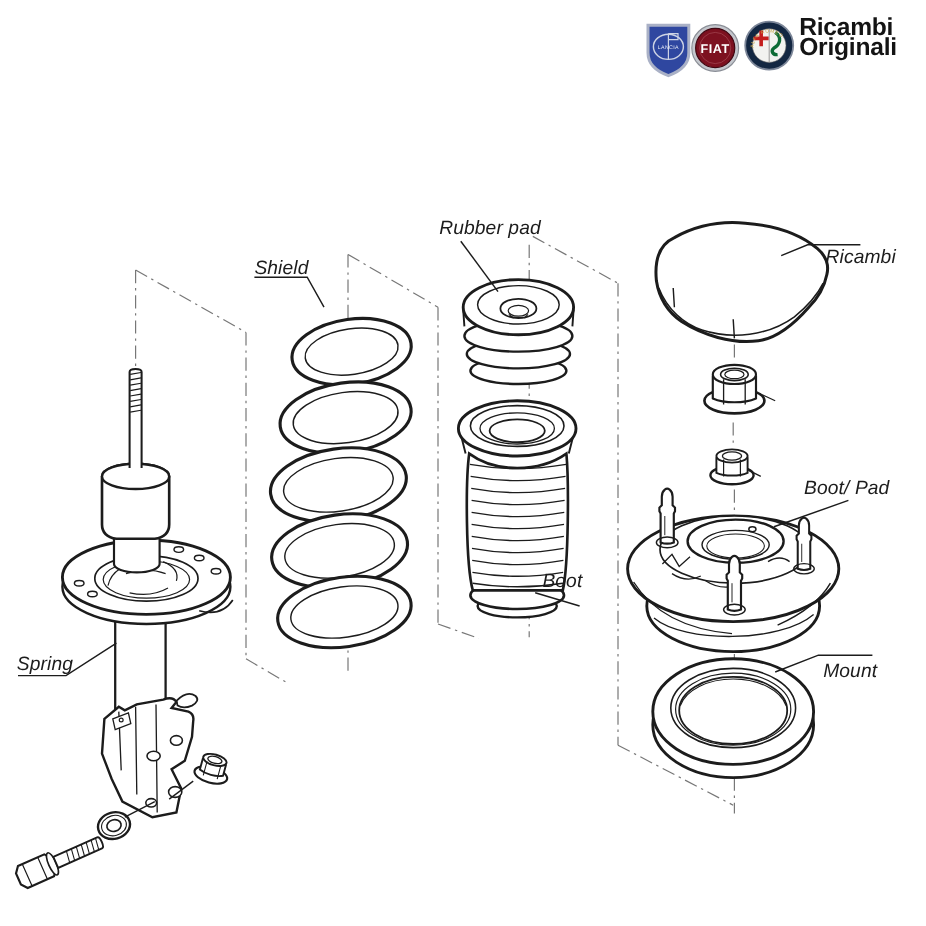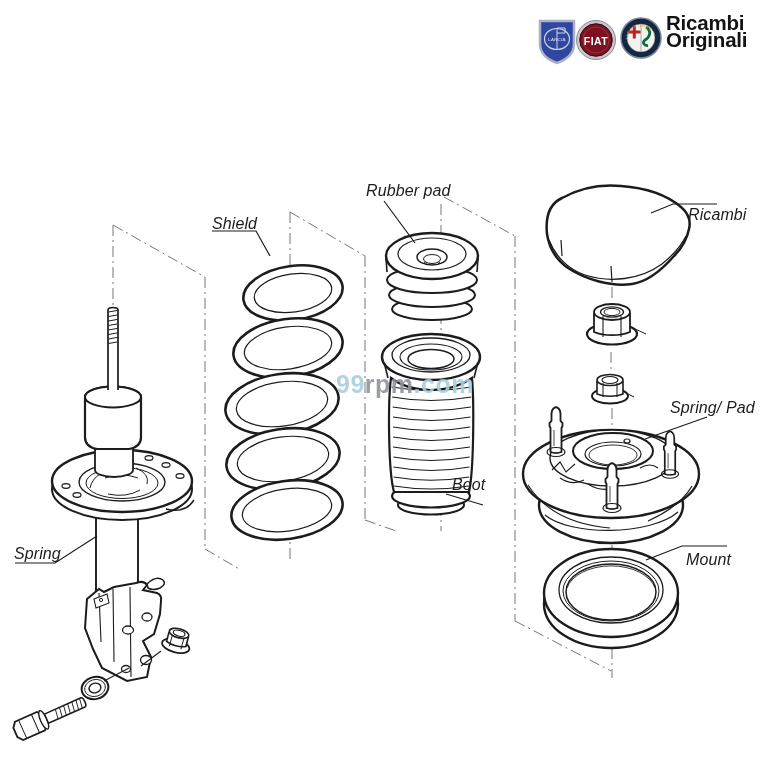--- a/index.html
+++ b/index.html
@@ -254,25 +254,24 @@
       <path d="M628,32 H640.5 M634.3,25.5 V38.5" stroke="#c41e1e" stroke-width="3" fill="none"></path>
       <path d="M646,27 C652,31 650,37 645,40 C642,42.5 644,46 648,45.5" stroke="#0d6b36" stroke-width="2.8" fill="none"></path>
       <text font-size="4" fill="#c9a84c" letter-spacing="0.6"><textPath href="#alfa-arc">ALFA ROMEO</textPath></text>
     </g>
   </g>
 </svg>
 
   <div class="plabel" style="left:212px;top:215px">Shield</div>
   <div class="plabel" style="left:366px;top:182px">Rubber pad</div>
   <div class="plabel" style="left:688px;top:206px">Ricambi</div>
-  <div class="plabel" style="left:670px;top:399px">Spring/ Pad</div>
+  <div class="plabel" style="left:670px;top:399px">Boot/ Pad</div>
   <div class="plabel" style="left:686px;top:551px">Mount</div>
   <div class="plabel" style="left:452px;top:476px">Boot</div>
   <div class="plabel" style="left:14px;top:545px">Spring</div>
 
   <div class="brand">
     <div>Ricambi</div>
     <div>Originali</div>
   </div>
 
-  <div class="watermark"><span class="wm-blue">99</span><span class="wm-gray">rpm</span><span class="wm-blue">.com</span></div>
 
 </div>
 
 </body></html>

